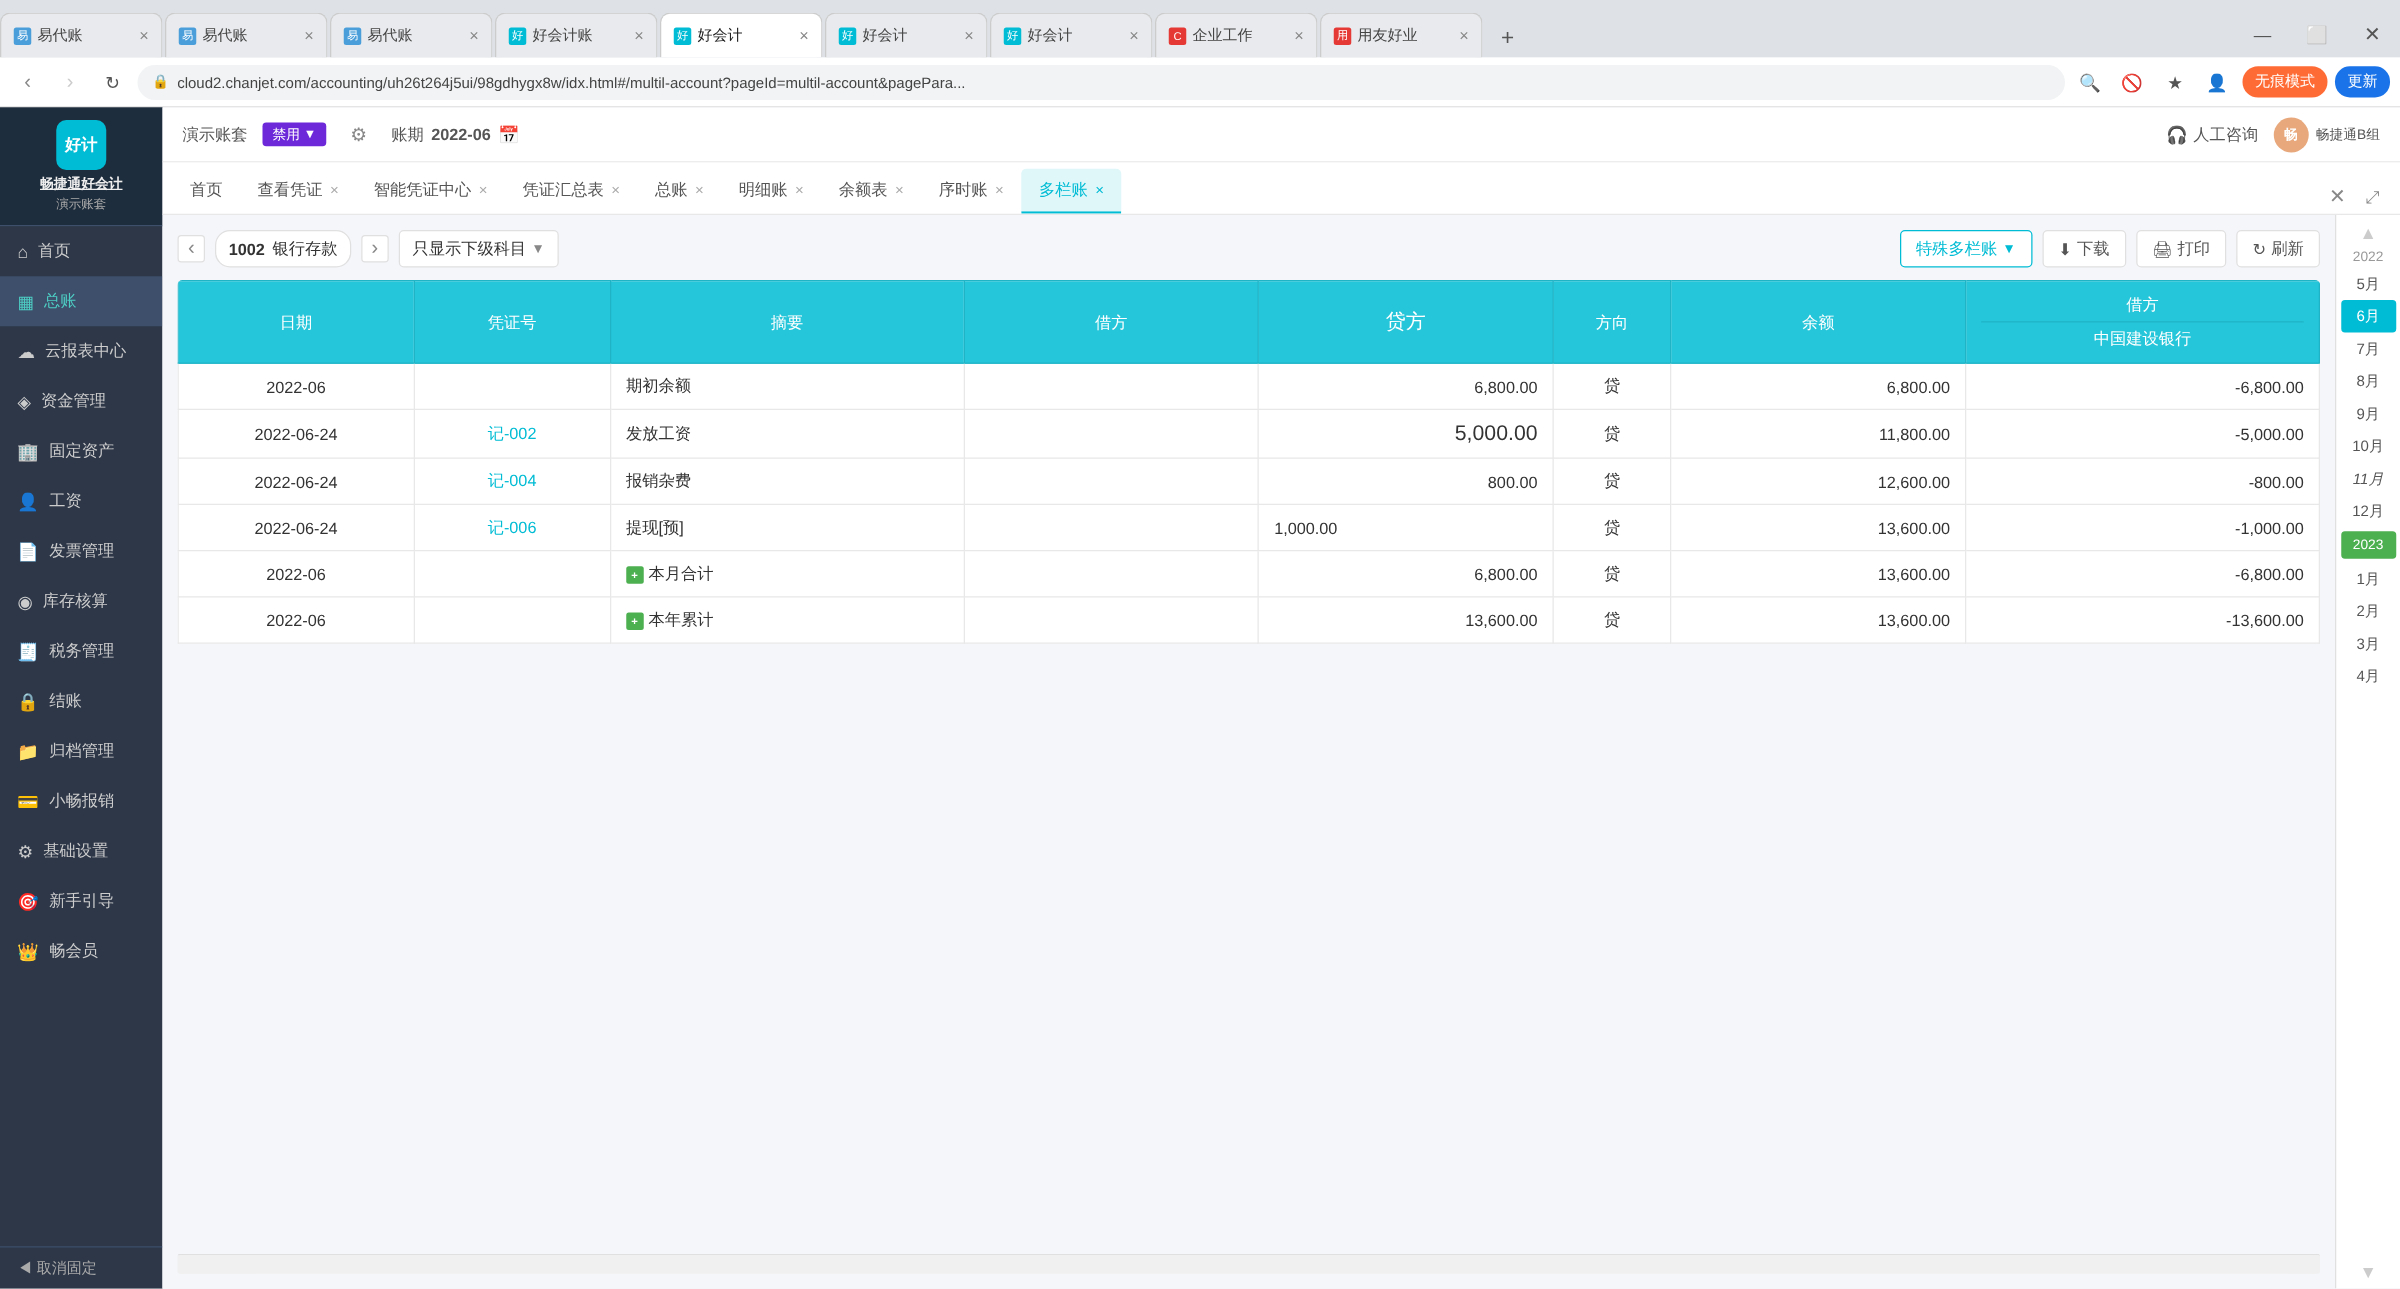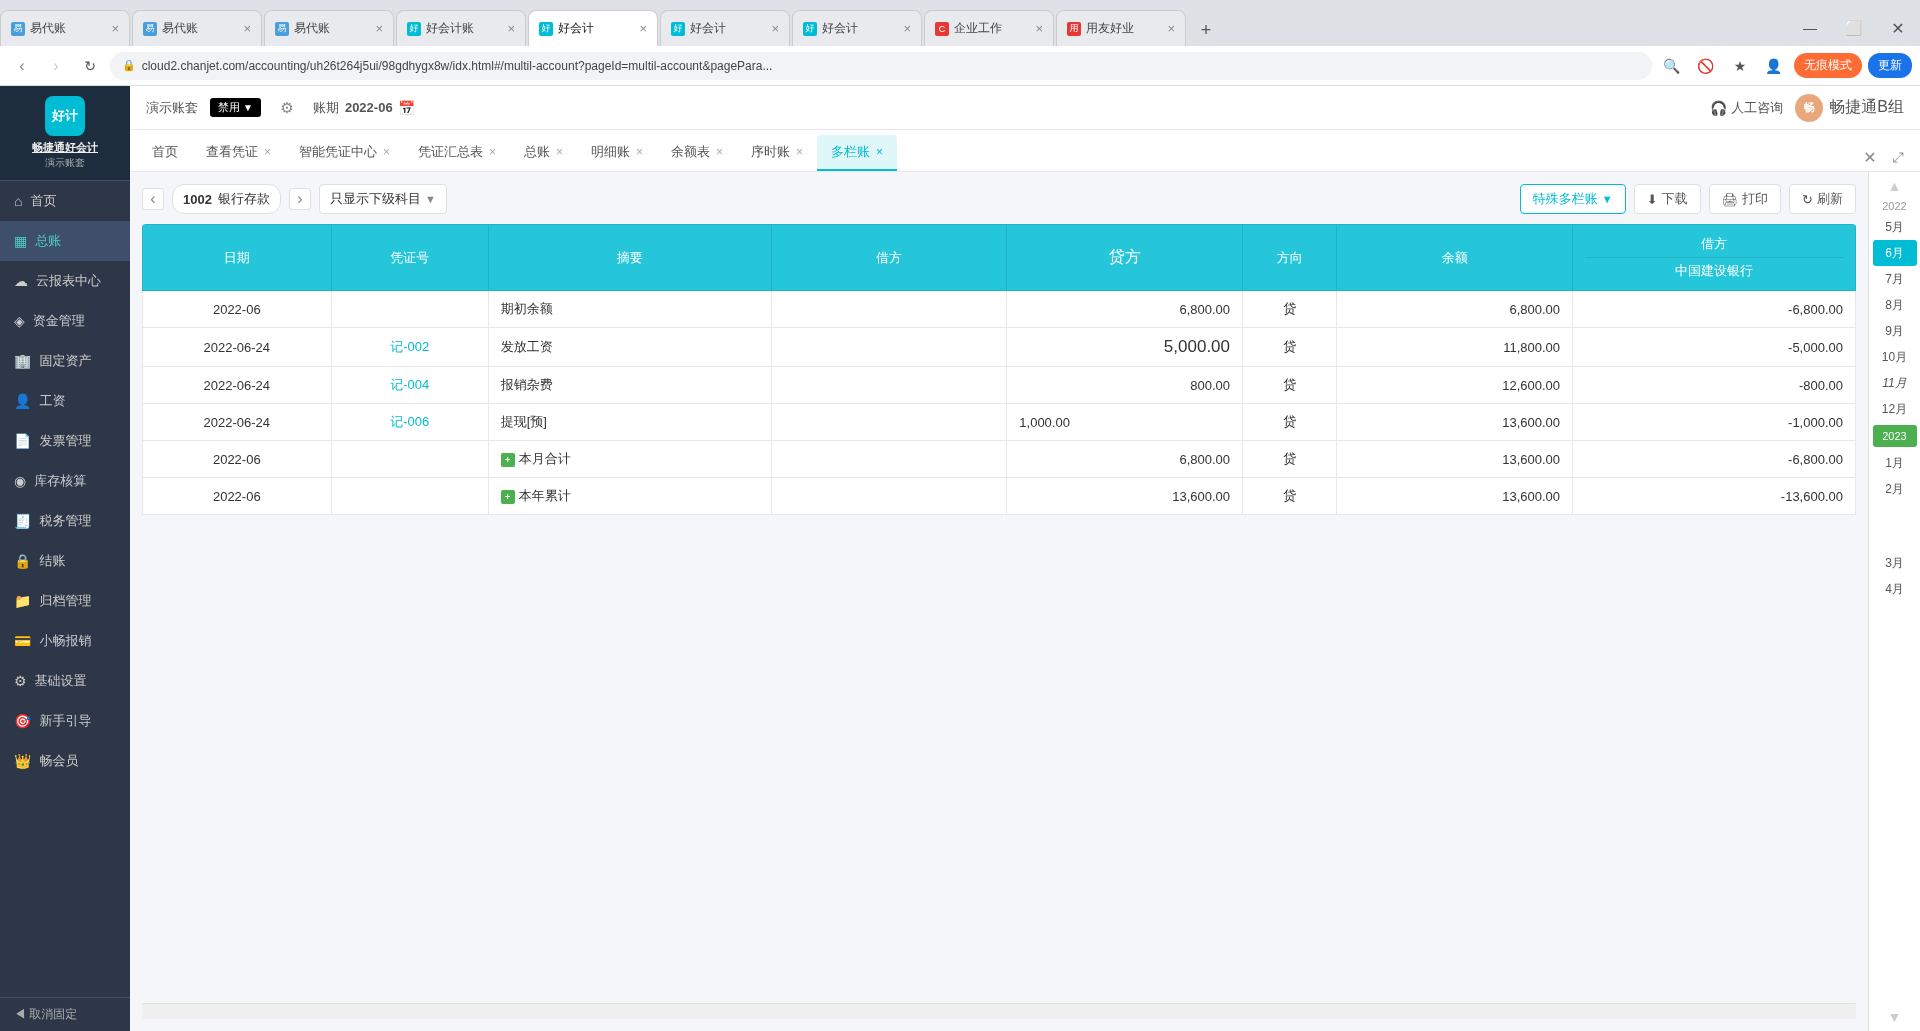--- a/index.html
+++ b/index.html
@@ -161,38 +161,38 @@
         <span>畅会员</span>
       </div>
     </div>
     <div style="padding:8px 14px;font-size:12px;color:#aaa;cursor:pointer;display:flex;align-items:center;gap:6px;border-top:1px solid #3d4f6a;">◀ 取消固定</div>
   </div>
 
   <div style="flex:1;display:flex;flex-direction:column;background:#f5f6fa;overflow:hidden;">
 
     <div style="background:#fff;height:44px;display:flex;align-items:center;padding:0 16px;gap:12px;border-bottom:1px solid #e8e8e8;flex-shrink:0;">
       <span style="font-size:13px;color:#555;">演示账套</span>
-      <div style="background:#000000;color:white;font-size:11px;padding:2px 8px;border-radius:3px;cursor:pointer;display:flex;align-items:center;gap:3px;">
+      <div style="background:#6d28d9;color:white;font-size:11px;padding:2px 8px;border-radius:3px;cursor:pointer;display:flex;align-items:center;gap:3px;">
         <span>禁用</span>
         <span style="font-size:10px;">▼</span>
       </div>
       <div style="width:28px;height:28px;display:flex;align-items:center;justify-content:center;cursor:pointer;color:#888;font-size:15px;">⚙</div>
       <div style="display:flex;align-items:center;gap:6px;font-size:13px;color:#555;">
         <span>账期</span>
         <span style="font-weight:bold;">2022-06</span>
         <span style="cursor:pointer;font-size:14px;">📅</span>
       </div>
       <div style="margin-left:auto;display:flex;align-items:center;gap:12px;">
         <div style="display:flex;align-items:center;gap:4px;cursor:pointer;color:#555;font-size:13px;">
           <span style="font-size:14px;">🎧</span>
           <span>人工咨询</span>
         </div>
         <div style="display:flex;align-items:center;gap:6px;cursor:pointer;">
           <div style="width:28px;height:28px;border-radius:50%;background:#e8a87c;display:flex;align-items:center;justify-content:center;font-size:11px;color:#fff;font-weight:bold;">畅</div>
-          <span style="font-size:16px;color:#555;">畅捷通B组</span>
+          <span style="font-size:11px;color:#555;">畅捷通B组</span>
         </div>
       </div>
     </div>
 
     <div style="background:#fff;height:42px;display:flex;align-items:flex-end;padding:0 8px;border-bottom:1px solid #e8e8e8;flex-shrink:0;overflow-x:auto;position:relative;">
       <div style="display:flex;align-items:center;gap:4px;padding:8px 14px;font-size:13px;color:#555;cursor:pointer;border-bottom:2px solid transparent;white-space:nowrap;">
         <span>首页</span>
       </div>
       <div style="display:flex;align-items:center;gap:4px;padding:8px 14px;font-size:13px;color:#555;cursor:pointer;border-bottom:2px solid transparent;white-space:nowrap;">
         <span>查看凭证</span>
@@ -372,20 +372,20 @@
         <div style="width:44px;height:26px;display:flex;align-items:center;justify-content:center;font-size:12px;color:#555;cursor:pointer;border-radius:3px;">8月</div>
         <div style="width:44px;height:26px;display:flex;align-items:center;justify-content:center;font-size:12px;color:#555;cursor:pointer;border-radius:3px;">9月</div>
         <div style="width:44px;height:26px;display:flex;align-items:center;justify-content:center;font-size:12px;color:#555;cursor:pointer;border-radius:3px;">10月</div>
         <div style="width:44px;height:26px;display:flex;align-items:center;justify-content:center;font-size:12px;color:#555;cursor:pointer;border-radius:3px;font-style:italic;">11月</div>
         <div style="width:44px;height:26px;display:flex;align-items:center;justify-content:center;font-size:12px;color:#555;cursor:pointer;border-radius:3px;">12月</div>
 
         <div style="width:44px;height:22px;display:flex;align-items:center;justify-content:center;font-size:11px;background:#4caf50;color:white;border-radius:3px;margin:3px 0;cursor:pointer;">2023</div>
 
         <div style="width:44px;height:26px;display:flex;align-items:center;justify-content:center;font-size:12px;color:#555;cursor:pointer;border-radius:3px;">1月</div>
         <div style="width:44px;height:26px;display:flex;align-items:center;justify-content:center;font-size:12px;color:#555;cursor:pointer;border-radius:3px;">2月</div>
-        <div style="width:44px;height:26px;display:flex;align-items:center;justify-content:center;font-size:12px;color:#555;cursor:pointer;border-radius:3px;margin-top:48px;">3月</div>
+        <div style="width:44px;height:26px;display:flex;align-items:center;justify-content:center;font-size:12px;color:#555;cursor:pointer;border-radius:3px;">3月</div>
         <div style="width:44px;height:26px;display:flex;align-items:center;justify-content:center;font-size:12px;color:#555;cursor:pointer;border-radius:3px;">4月</div>
 
         <div style="width:24px;height:20px;display:flex;align-items:center;justify-content:center;cursor:pointer;color:#ccc;font-size:14px;margin-top:auto;">▼</div>
       </div>
     </div>
   </div>
 </div>
 
 </body></html>

